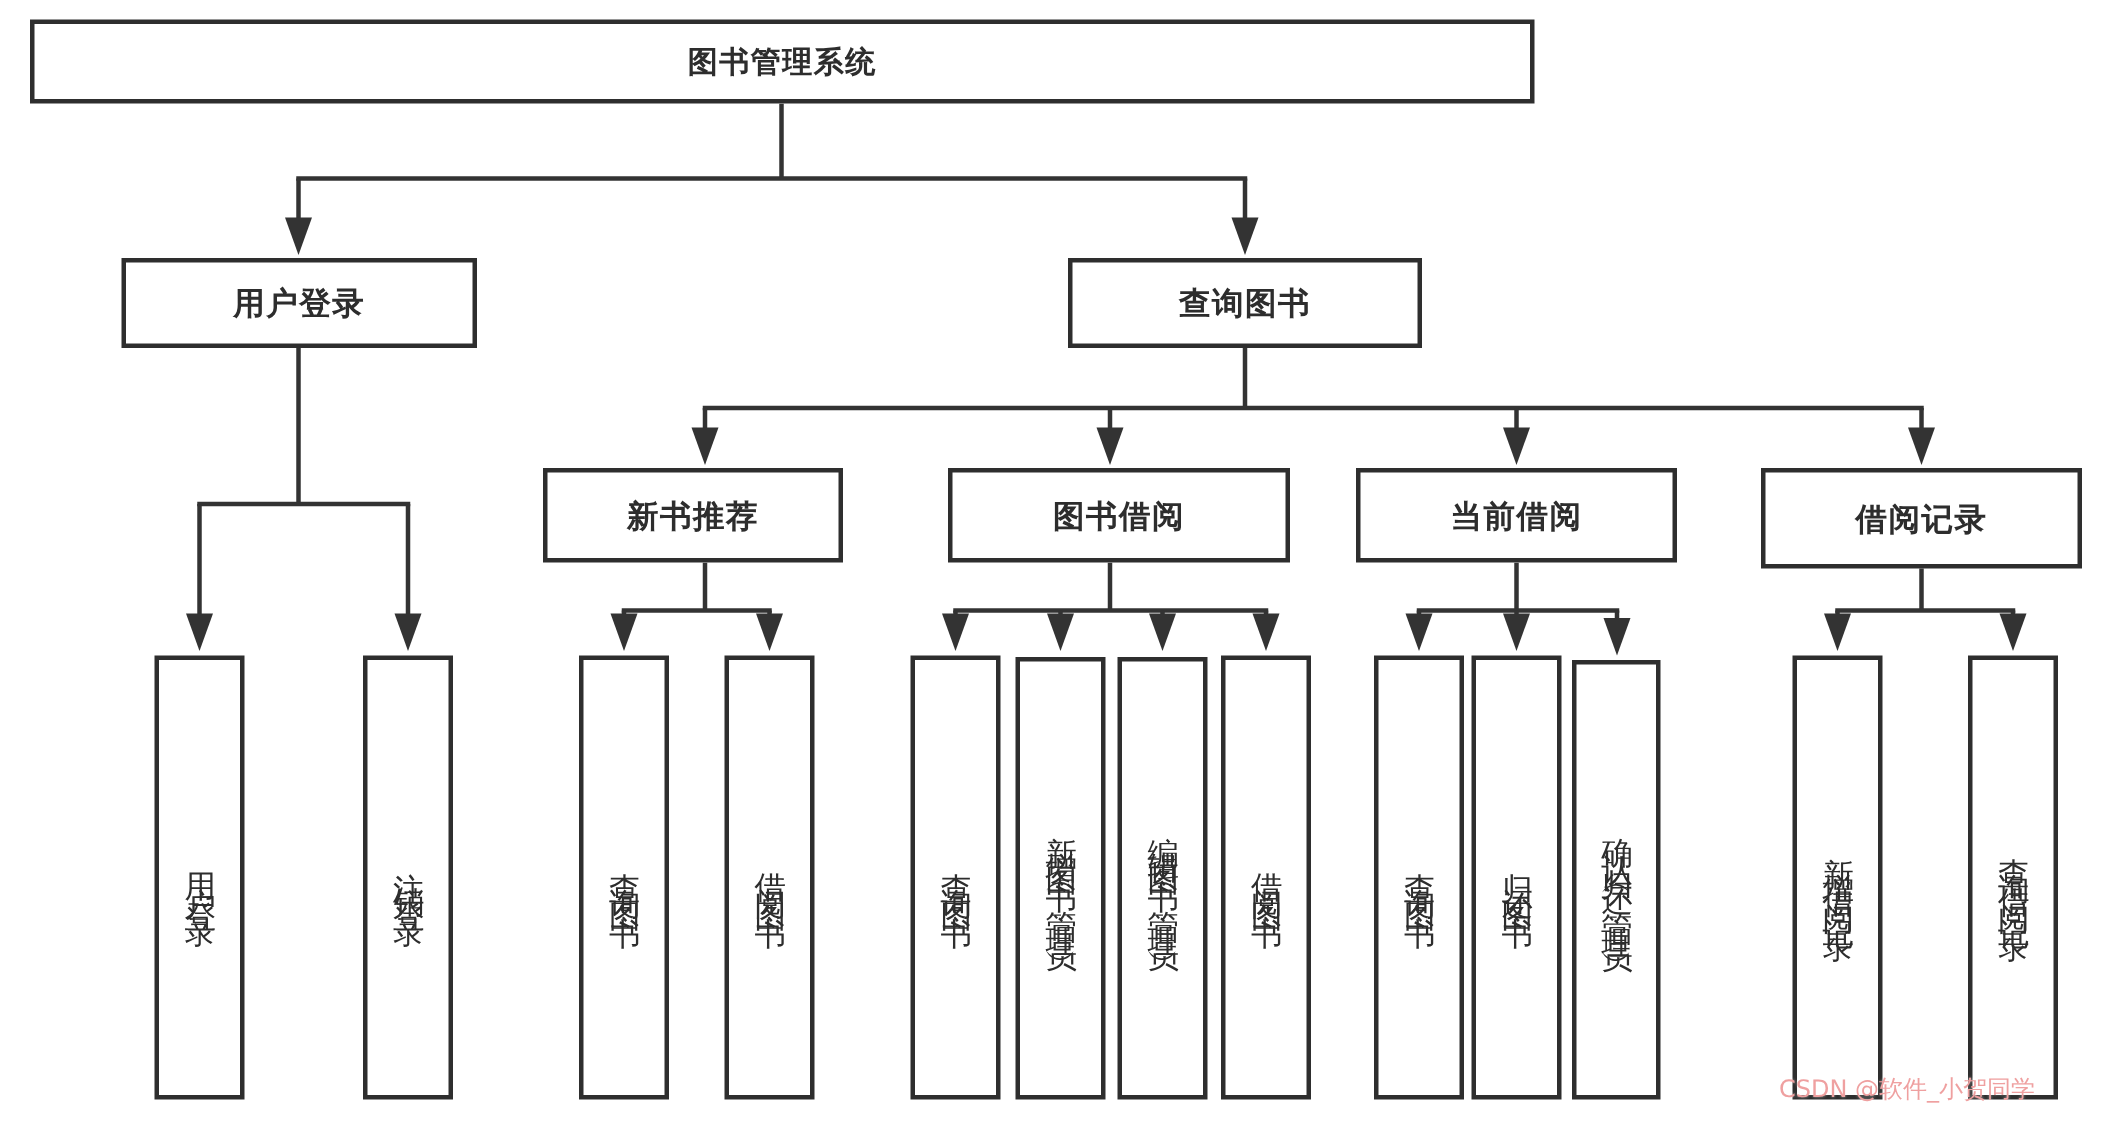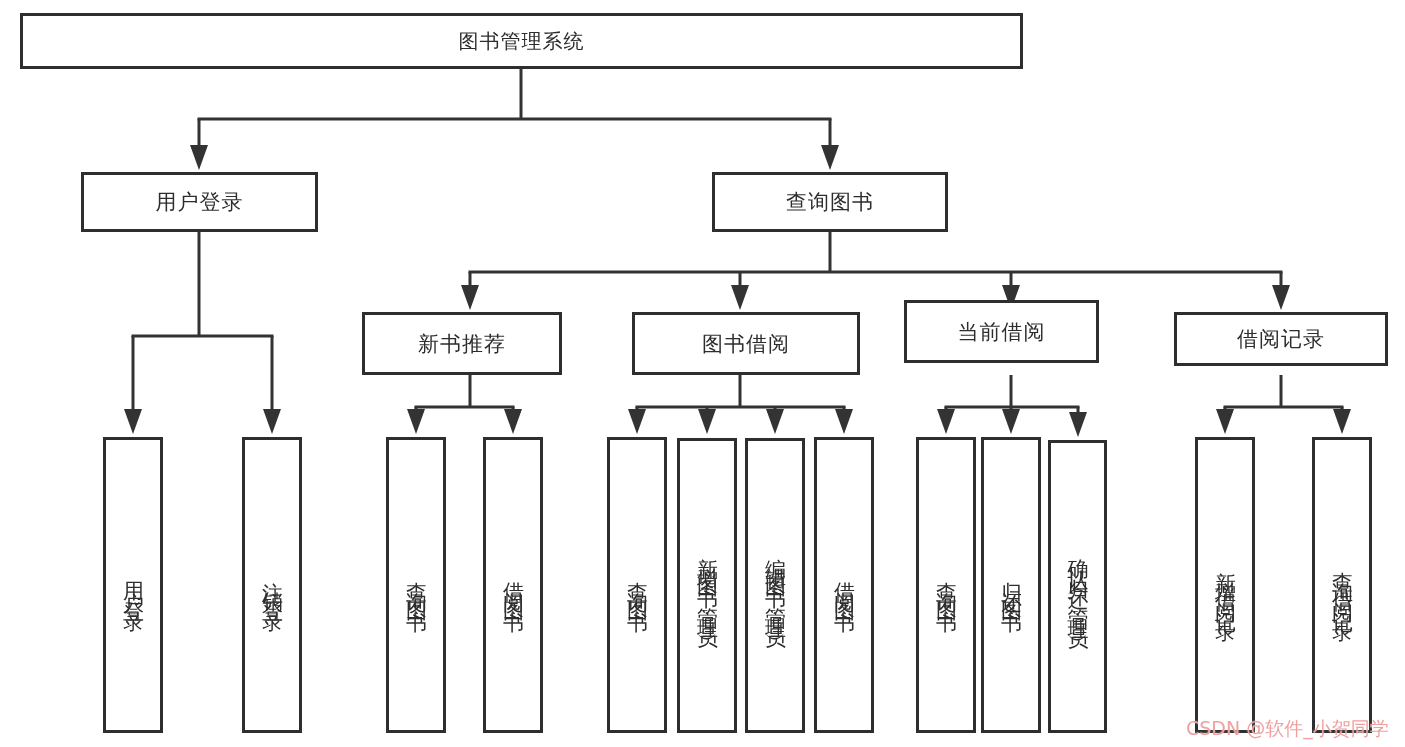--- a/index.html
+++ b/index.html
@@ -20,33 +20,33 @@
   .wires{position:absolute;left:0;top:0;width:1405px;height:747px;z-index:1;}
   .node{
     position:absolute;
     box-sizing:border-box;
     background:var(--box-fill);
     border:3px solid var(--box-border);
     color:var(--text);
     display:flex;align-items:center;justify-content:center;
     z-index:2;
   }
-  .node.h{font-size:21px;letter-spacing:1px;}
+  .node.h{font-size:21px;letter-spacing:1px;font-weight:bold;}
   .node.root{font-size:20px;}
   .node.v{
     writing-mode:vertical-rl;
     font-size:21px;
     letter-spacing:10px;
     line-height:1;
     text-align:center;
   }
   .watermark{
     position:absolute;
     z-index:3;
-    font-size:19px;
+    font-size:16px;
     color:var(--watermark);
     white-space:nowrap;
     text-shadow:0 0 2px rgba(255,255,255,.6);
   }
 </style>
 </head>
 <body>
 
 <div class="canvas">
 
@@ -105,22 +105,22 @@
       <polygon points="1333,409 1351,409 1342,434" fill="#333333"></polygon>
     </svg>
 
   <div class="node h root" style="left:20px;top:13px;width:1003px;height:56px">图书管理系统</div>
 
   <div class="node h" style="left:81px;top:172px;width:237px;height:60px">用户登录</div>
   <div class="node h" style="left:712px;top:172px;width:236px;height:60px">查询图书</div>
 
   <div class="node h" style="left:362px;top:312px;width:200px;height:63px">新书推荐</div>
   <div class="node h" style="left:632px;top:312px;width:228px;height:63px">图书借阅</div>
-  <div class="node h" style="left:904px;top:300px;width:195px;height:63px">当前借阅</div>
-  <div class="node h" style="left:1174px;top:312px;width:214px;height:54px">借阅记录</div>
+  <div class="node h" style="left:904px;top:312px;width:214px;height:63px">当前借阅</div>
+  <div class="node h" style="left:1174px;top:312px;width:214px;height:67px">借阅记录</div>
 
   <div class="node v" style="left:103px;top:437px;width:60px;height:296px">用户登录</div>
   <div class="node v" style="left:242px;top:437px;width:60px;height:296px">注销登录</div>
 
   <div class="node v" style="left:386px;top:437px;width:60px;height:296px">查询图书</div>
   <div class="node v" style="left:483px;top:437px;width:60px;height:296px">借阅图书</div>
 
   <div class="node v" style="left:607px;top:437px;width:60px;height:296px">查询图书</div>
   <div class="node v" style="left:677px;top:438px;width:60px;height:295px">新增图书（管理员）</div>
   <div class="node v" style="left:745px;top:438px;width:60px;height:295px">编辑图书（管理员）</div>

